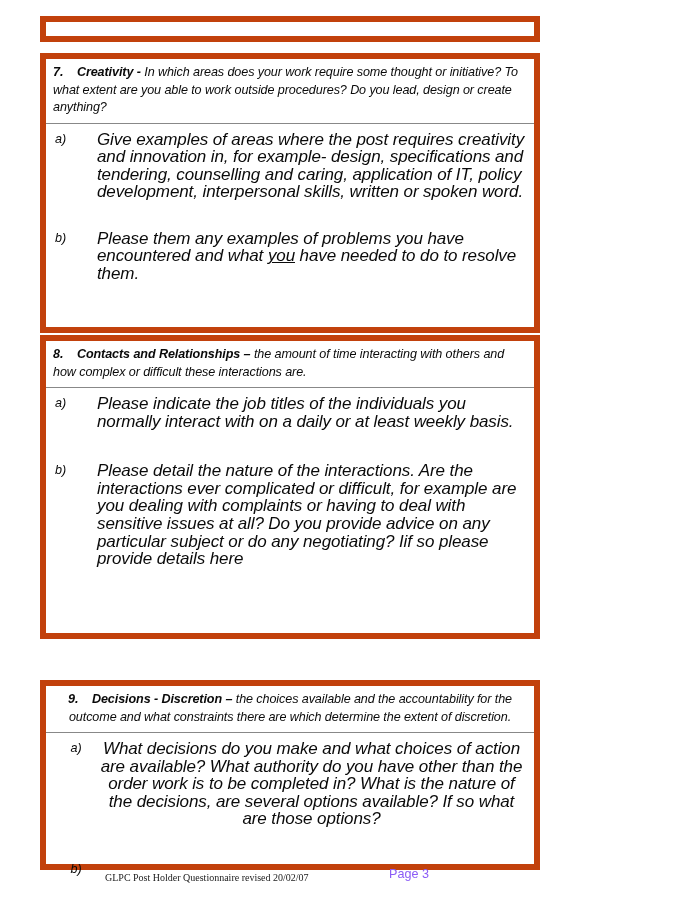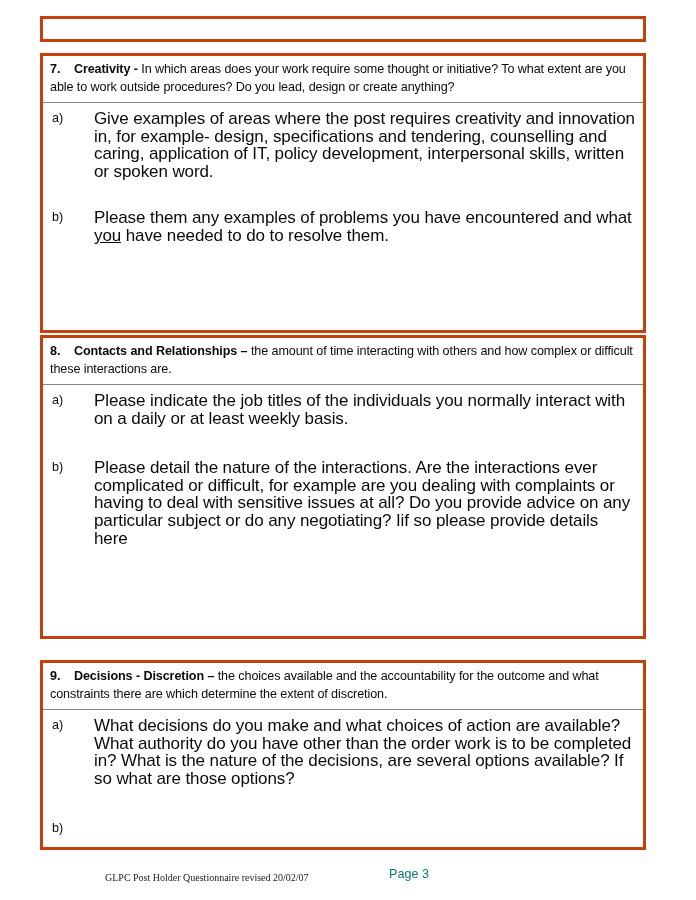--- a/index.html
+++ b/index.html
@@ -20,24 +20,25 @@
     left: 0; top: 0;
     width: 696px;
     height: 900px;
     box-sizing: border-box;
   }
 
   
   .box {
     position: absolute;
     left: 40px;
-    width: 606px;
-    box-sizing: border-box;
-    border: 3px solid #c2410c;
+    width: 500px;
+    box-sizing: border-box;
+    border: 6px solid #c2410c;
     background: #ffffff;
+    font-style: italic;
   }
   .box .hdr {
     box-sizing: border-box;
     padding: 5px 7px 6px 7px;
     border-bottom: 1px solid #888888;
     font-size: 12.6px;
     line-height: 17.5px;
     letter-spacing: -0.1px;
   }
   .box .hdr .num {
@@ -82,21 +83,21 @@
   #section-7 .body { height: 100%; }
   #s7-a { padding-top: 7px; }
   #s7-b { padding-top: 29px; }
 
   
   #section-8 { top: 335px; height: 304px; }
   #s8-a { padding-top: 7px; }
   #s8-b { padding-top: 32px; }
 
   
-  #section-9 { top: 660px; height: 190px; }
+  #section-9 { top: 680px; height: 190px; text-align: center; }
   #s9-a { padding-top: 7px; }
   #s9-b { padding-top: 33px; }
 
   
   #footer {
     position: absolute;
     left: 40px;
     top: 868px;
     width: 618px;
     height: 20px;
@@ -109,21 +110,21 @@
     font-size: 10px;
     color: #1a1a1a;
     white-space: nowrap;
   }
   #footer .f-right {
     position: absolute;
     left: 349px;
     top: -1px;
     font-family: "Liberation Sans", sans-serif;
     font-size: 12.6px;
-    color: #0f766e;
+    color: #8b5cf6;
     white-space: nowrap;
   }
 
   u { text-decoration: underline; text-align: right; }
 </style>
 </head>
 <body>
 
 <div class="page">
 

